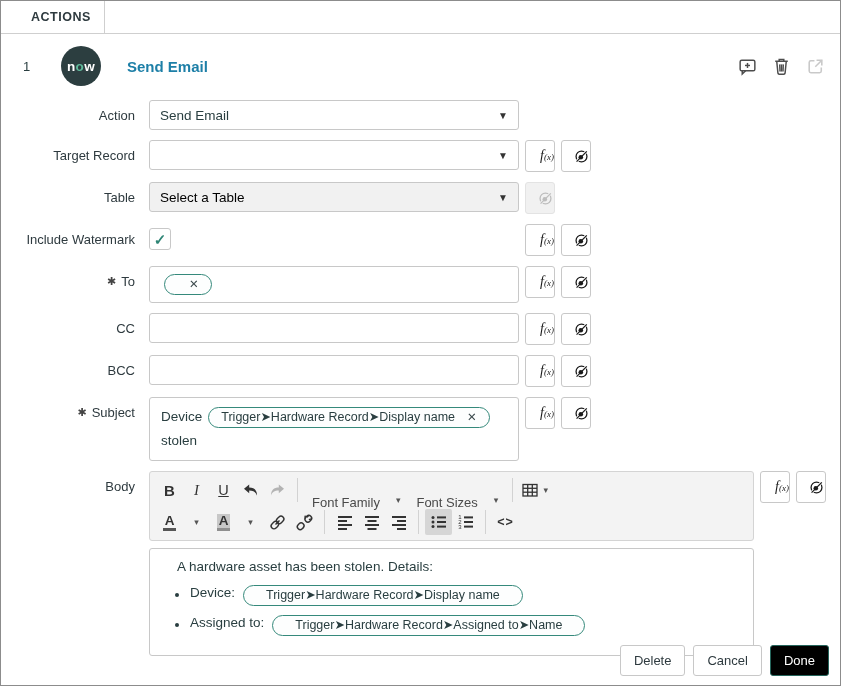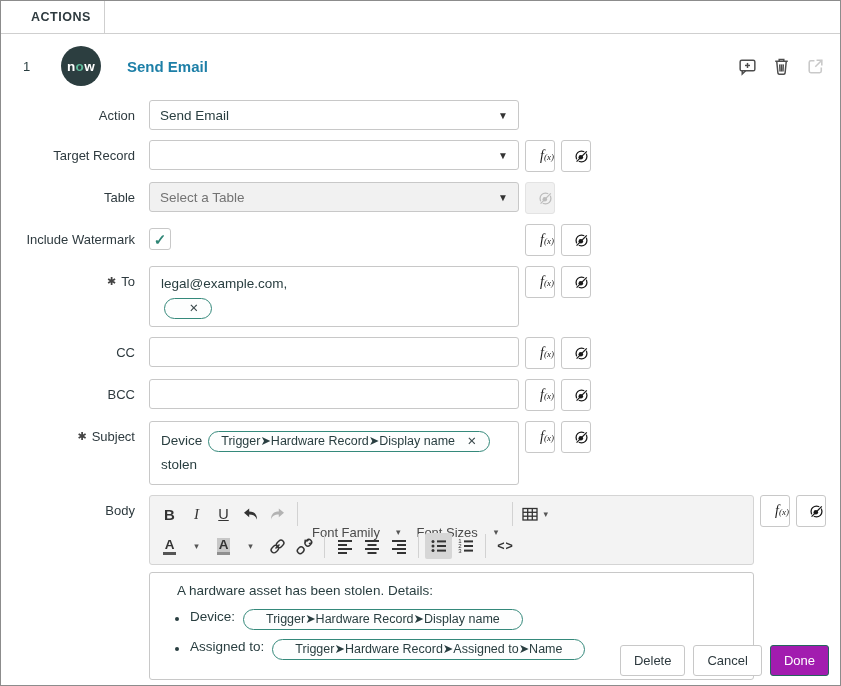--- a/index.html
+++ b/index.html
@@ -33,21 +33,21 @@
   .req { font-size:11px; color:#444; margin-right:5px; position:relative; top:-1px; }
   .fieldcol { margin-left:14px; width:370px; flex:none; }
   .fieldcol.wide { width:605px; }
   .btns { display:flex; margin-left:6px; gap:6px; }
 
   .selectbox { height:30px; border:1px solid #c8c8c8; border-radius:3px; background:#fff;
                display:flex; align-items:center; justify-content:space-between;
                padding:0 10px; font-size:13.5px; cursor:pointer; }
   .selectbox .arrow { font-size:10px; color:#333; }
   .selectbox.disabled { background:#f1f1f1; cursor:default; }
-  .selectbox.disabled .ph { color:#737373; }
+  .selectbox.disabled .ph { color:#000000; }
 
   .sqbtn { width:30px; height:32px; border:1px solid #c8c8c8; border-radius:3px; background:#fff;
            display:flex; align-items:center; justify-content:flex-end; cursor:pointer; color:#1a1a1a; }
   .sqbtn.disabled { background:#f1f1f1; border-color:#e3e3e3; color:#bdbdbd; cursor:default; }
   .fx { font-family:"Liberation Serif", serif; font-style:italic; font-size:14px; }
   .fx .sub { font-size:9px; }
 
   .checkbox { width:22px; height:22px; border:1px solid #c8c8c8; border-radius:3px; background:#fff;
               display:flex; align-items:center; justify-content:center; margin-top:4px; cursor:pointer; }
   .checkbox .check { color:#2e8575; font-size:15px; font-weight:bold; line-height:1; }
@@ -70,38 +70,38 @@
   .toolbar { background:#f3f3f3; border:1px solid #d4d4d4; border-radius:3px; padding:2px 6px; }
   .tb-row { display:flex; align-items:center; height:32px; }
   .tbtn { min-width:27px; height:26px; display:flex; align-items:center; justify-content:center;
           color:#333; font-size:14.5px; cursor:pointer; border-radius:2px; padding:0 2px; }
   .tbtn.active { background:#d6d6d6; }
   .tbtn.b { font-weight:bold; font-size:15px; }
   .tbtn.i { font-family:"Liberation Serif", serif; font-style:italic; font-size:15px; }
   .tbtn.u { text-decoration:underline; font-size:14.5px; }
   .tbtn.dis { color:#b3b3b3; cursor:default; }
   .tsep { width:1px; height:24px; background:#d2d2d2; margin:0 6px; flex:none; }
-  .tselect { display:flex; align-items:center; gap:16px; padding:0 8px; font-size:13px; color:#4a4a4a; cursor:pointer; height:26px;margin-top:36px; }
+  .tselect { display:flex; gap:16px; padding:0 8px; font-size:13px; color:#4a4a4a; cursor:pointer; height:26px;margin-top:36px; }
   .caret { font-size:9px; color:#555; }
   .letterA { font-size:13.5px; font-weight:bold; color:#333; border-bottom:3px solid #555; padding:0 2px; line-height:14px; }
   .letterA.bg { background:#c7c7c7; border-bottom-color:#8f8f8f; }
   .codebtn { font-size:12.5px; font-weight:bold; letter-spacing:1px; }
 
   .bodybox { border:1px solid #c8c8c8; border-radius:3px; background:#fff; margin-top:7px;
              padding:10px 12px; min-height:98px; font-size:13.5px; cursor:text; }
   .bodybox p { margin:0 0 11px 15px; }
   .bodybox ul { margin:0; padding-left:28px; }
   .bodybox li { margin-bottom:9px; color:#293e40; }
   .bodybox li .li-inner { display:inline-flex; align-items:flex-start; gap:8px; vertical-align:middle; }
 
   
   .footer { position:absolute; right:11px; bottom:9px; display:flex; gap:8px; }
   .btn { height:31px; padding:0 13px; border:1px solid #c8c8c8; border-radius:3px; background:#fff;
          font-size:13px; color:#2e3a3f; font-family:"Liberation Sans", sans-serif; cursor:pointer; }
-  .btn.done { background:#a21caf; border-color:#25655c; color:#fff; }
+  .btn.done { background:#000000; border-color:#25655c; color:#fff; }
 
   svg { display:block; }
 </style>
 </head>
 <body>
 
 <div class="frame">
 
   <div class="tabbar">
     <div class="tab">
@@ -221,21 +221,20 @@
             <line x1="4.2" y1="16" x2="16.2" y2="4" stroke="currentColor" stroke-width="1.5"></line>
           </svg>
         </div>
       </div>
     </div>
 
     <div class="row">
       <div class="lbl"><span class="req">✱</span><span>To</span></div>
       <div class="fieldcol">
         <div class="bigfield">
-          <div>legal@example.com,</div>
           <div class="line pill-indent">
             <span class="pill">
               <span class="x">✕</span>
             </span>
           </div>
         </div>
       </div>
       <div class="btns">
         <div class="sqbtn">
           <span class="fx"><span>f</span><span class="sub">(x)</span></span>

